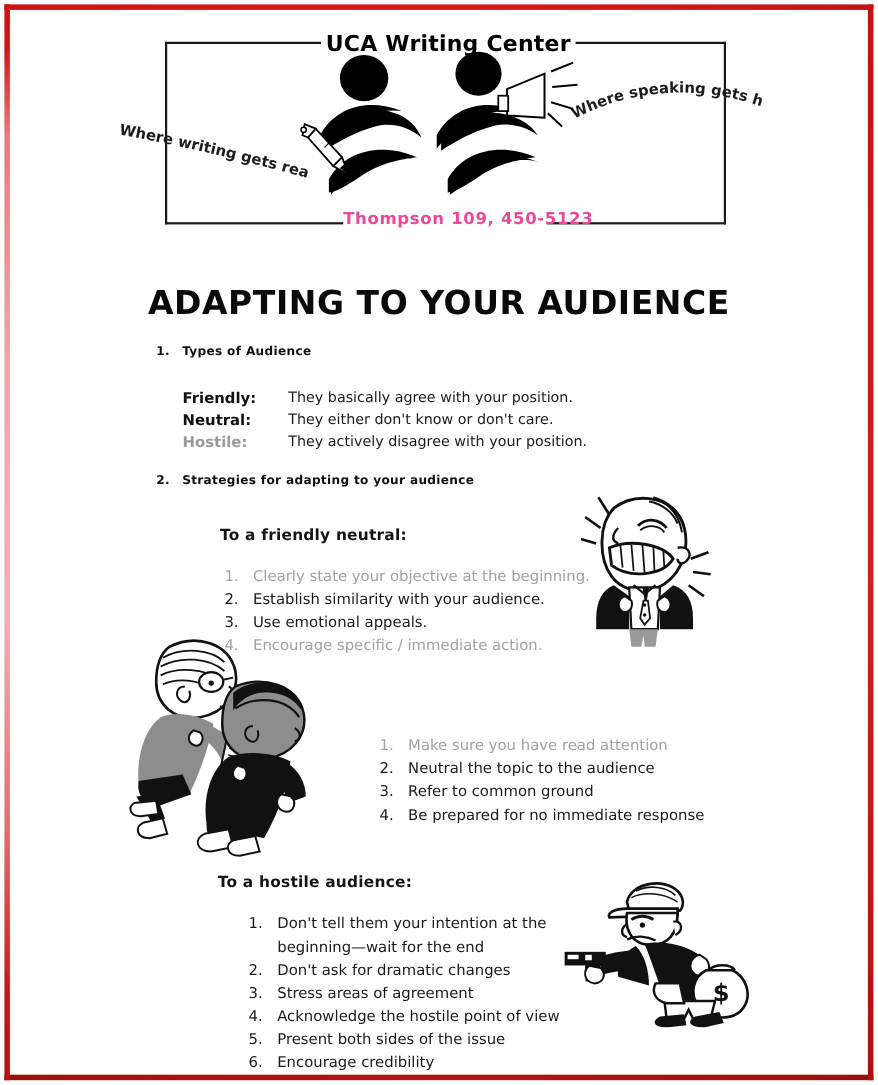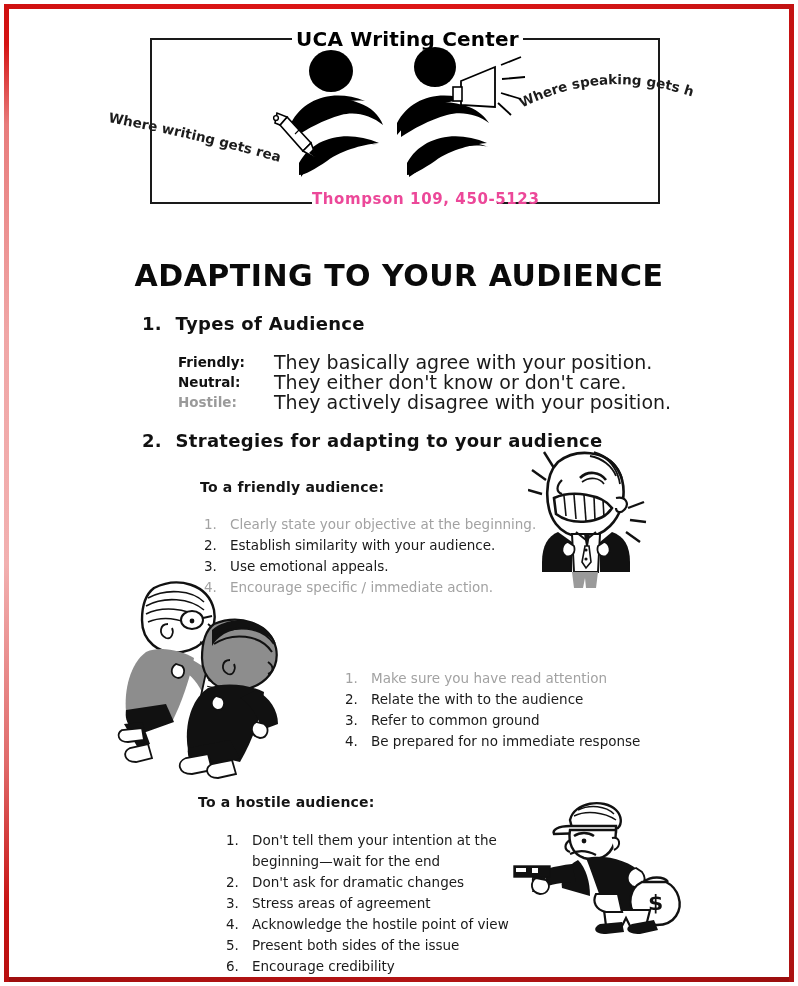--- a/index.html
+++ b/index.html
@@ -126,21 +126,21 @@
     text-align: center;
     font-size: 30px;
     font-weight: bold;
     letter-spacing: 0.5px;
     color: #0a0a0a;
   }
 
   
   .sec-head {
     position: absolute;
-    font-size: 18px;
+    font-size: 11px;
     font-weight: bold;
     color: #111;
     letter-spacing: 0.3px;
     white-space: nowrap;
   }
   .sub-head {
     position: absolute;
     font-size: 14px;
     font-weight: bold;
     color: #141414;
@@ -152,21 +152,21 @@
   .defs { position: absolute; }
   .def-row { display: flex; line-height: 20px; }
   .def-term {
     width: 96px;
     font-size: 13.5px;
     font-weight: bold;
     color: #111;
   }
   .def-term.faded { color: #9a9a9a; font-weight: bold; }
   .def-desc {
-    font-size: 19px;
+    font-size: 13px;
     color: #1a1a1a;
     white-space: nowrap;
   }
 
   .olist { position: absolute; }
   .oli { display: flex; line-height: 21px; }
   .oli-num {
     width: 26px;
     font-size: 13.5px;
     color: #1a1a1a;
@@ -254,41 +254,41 @@
     </g>
   </svg>
 
   <div id="doc-title">ADAPTING TO YOUR AUDIENCE</div>
 
   <div class="sec-head" style="left:142px; top:313px;">
     <span>1.</span>
     <span style="display:inline-block;width:7px"></span><span>Types of Audience</span>
   </div>
 
-  <div class="defs" style="left:166px; top:352px;margin-left:12px;">
+  <div class="defs" style="left:166px; top:352px;">
     <div class="def-row">
       <div class="def-term">Friendly:</div>
       <div class="def-desc">They basically agree with your position.</div>
     </div>
     <div class="def-row">
       <div class="def-term">Neutral:</div>
       <div class="def-desc">They either don't know or don't care.</div>
     </div>
     <div class="def-row">
       <div class="def-term faded">Hostile:</div>
       <div class="def-desc">They actively disagree with your position.</div>
     </div>
   </div>
 
   <div class="sec-head" style="left:142px; top:430px;text-align:center;">
     <span>2.</span>
     <span style="display:inline-block;width:7px"></span><span>Strategies for adapting to your audience</span>
   </div>
 
-  <div class="sub-head" style="left:200px; top:479px;">To a friendly audience:</div>
+  <div class="sub-head" style="left:200px; top:479px;">To a friendly neutral:</div>
   <div class="olist" style="left:204px; top:514px;">
     <div class="oli faded">
       <div class="oli-num">1.</div>
       <div class="oli-txt">Clearly state your objective at the beginning.</div>
     </div>
     <div class="oli">
       <div class="oli-num">2.</div>
       <div class="oli-txt">Establish similarity with your audience.</div>
     </div>
     <div class="oli">
@@ -301,21 +301,21 @@
     </div>
   </div>
 
   <div class="olist" style="left:345px; top:668px;">
     <div class="oli faded">
       <div class="oli-num">1.</div>
       <div class="oli-txt">Make sure you have read attention</div>
     </div>
     <div class="oli">
       <div class="oli-num">2.</div>
-      <div class="oli-txt">Relate the with to the audience</div>
+      <div class="oli-txt">Neutral the topic to the audience</div>
     </div>
     <div class="oli">
       <div class="oli-num">3.</div>
       <div class="oli-txt">Refer to common ground</div>
     </div>
     <div class="oli">
       <div class="oli-num">4.</div>
       <div class="oli-txt">Be prepared for no immediate response</div>
     </div>
   </div>

